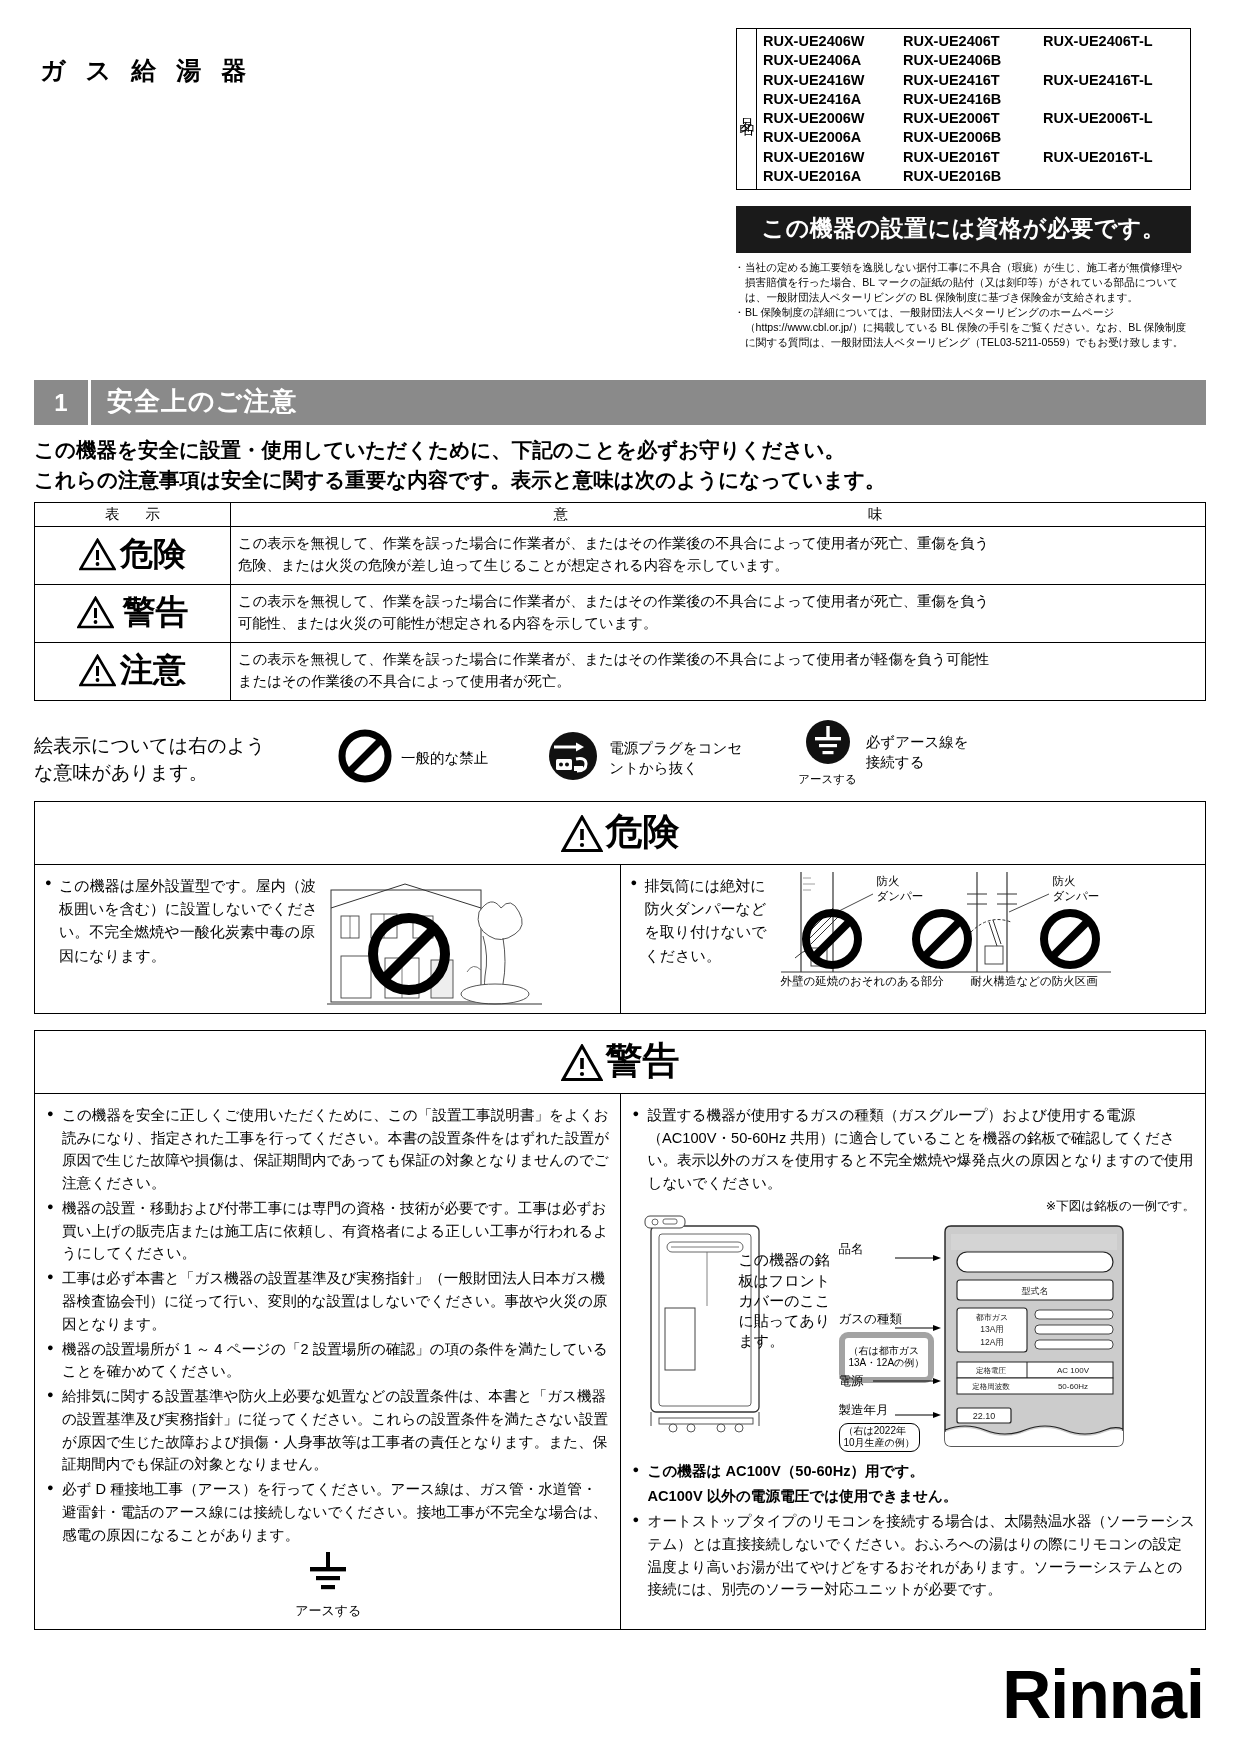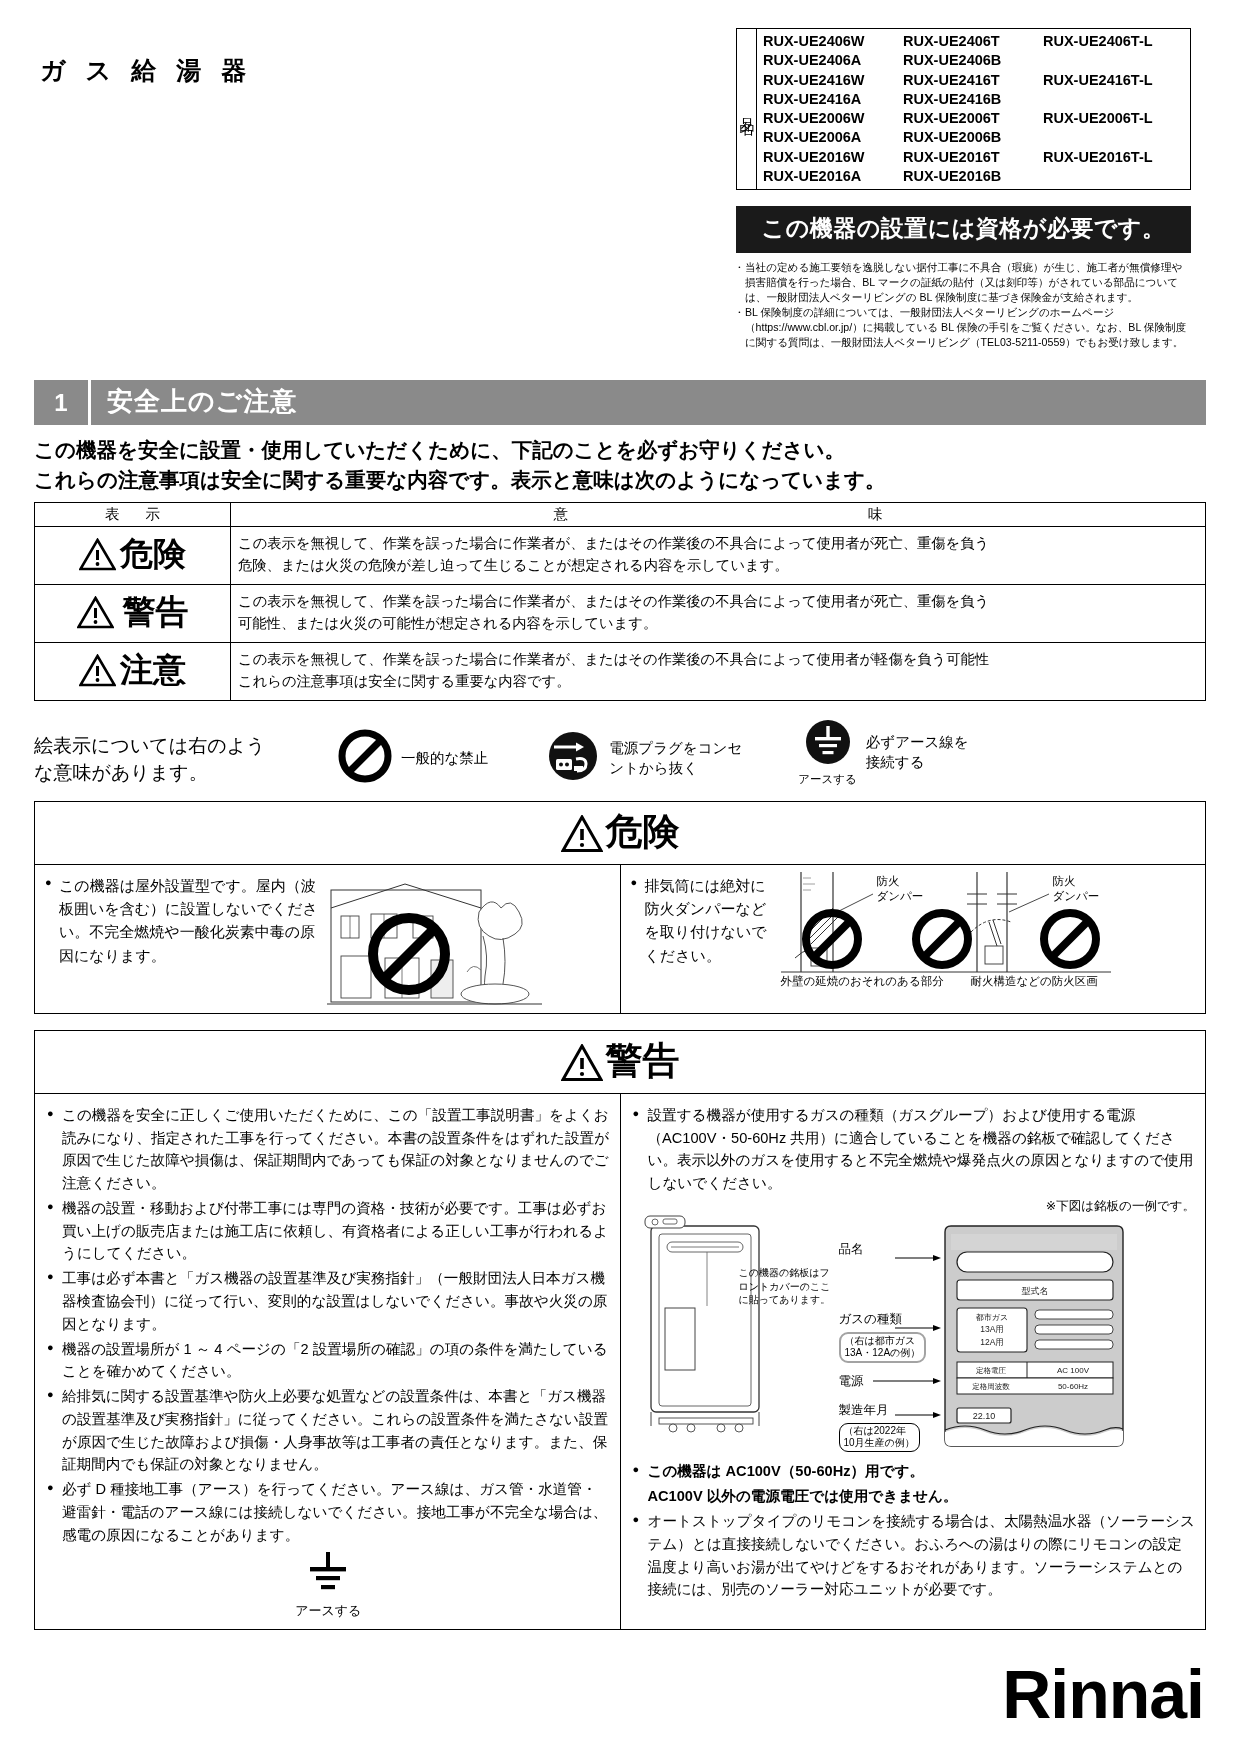--- a/index.html
+++ b/index.html
@@ -266,21 +266,21 @@
               <polygon points="18.5,2 35.5,31 1.5,31" fill="none" stroke="#000" stroke-width="2.6"></polygon>
               <rect x="17" y="12" width="3" height="10" fill="#000"></rect>
               <circle cx="18.5" cy="26" r="1.9" fill="#000"></circle>
             </svg>
           </span>
           <span>注意</span>
         </span>
       </td>
       <td class="mt-text">
         <div>この表示を無視して、作業を誤った場合に作業者が、またはその作業後の不具合によって使用者が軽傷を負う可能性</div>
-        <div>これらの注意事項は安全に関する重要な内容です。</div>
+        <div>またはその作業後の不具合によって使用者が死亡。</div>
       </td>
     </tr>
   </tbody>
     </table>
 
   <div class="picto-row">
     <div class="picto-intro">
       <div>絵表示については右のよう</div>
       <div>な意味があります。</div>
     </div>
@@ -501,28 +501,28 @@
             <rect x="36" y="96" width="30" height="62" fill="#fff" stroke="#444" stroke-width="1"></rect>
             <path d="M22 200 L22 214 M130 200 L130 214" stroke="#444" stroke-width="1"></path>
             <rect x="30" y="206" width="94" height="6" fill="#fff" stroke="#444" stroke-width="0.9"></rect>
             <circle cx="44" cy="216" r="4" fill="#fff" stroke="#444" stroke-width="0.9"></circle>
             <circle cx="62" cy="216" r="4" fill="#fff" stroke="#444" stroke-width="0.9"></circle>
             <circle cx="92" cy="216" r="4" fill="#fff" stroke="#444" stroke-width="0.9"></circle>
             <circle cx="110" cy="216" r="4" fill="#fff" stroke="#444" stroke-width="0.9"></circle>
             <line x1="78" y1="40" x2="78" y2="94" stroke="#666" stroke-width="0.8"></line>
           </svg>
 
-          <div style="position:absolute;left:106px;top:48px;width:92px;font-size:10px;line-height:1.35;">この機器の銘板はフロントカバーのここに貼ってあります。</div>
+          <div style="position:absolute;left:106px;top:32px;width:92px;font-size:15px;line-height:1.35;">この機器の銘板はフロントカバーのここに貼ってあります。</div>
 
           <div class="plate-labels" style="position:absolute;left:206px;top:22px;width:110px;">
             <div class="lb">品名</div>
           </div>
           <div class="plate-labels" style="position:absolute;left:206px;top:92px;width:112px;">
             <div class="lb">ガスの種類</div>
-            <div class="plate-sub" style="white-space:pre-line;border:2px solid #a3a3a3;border-radius:9px;padding:1px 4px;display:inline-block;">（右は都市ガス
+            <div class="plate-sub" style="white-space:pre-line;border:6px solid #a3a3a3;border-radius:9px;padding:7px 4px;display:inline-block;">（右は都市ガス
 13A・12Aの例）</div>
           </div>
           <div class="plate-labels" style="position:absolute;left:206px;top:154px;">
             <div class="lb">電源</div>
           </div>
           <div class="plate-labels" style="position:absolute;left:206px;top:183px;width:112px;">
             <div class="lb">製造年月</div>
             <div class="plate-sub" style="white-space:pre-line;border:1px solid #000;border-radius:9px;padding:1px 4px;display:inline-block;">（右は2022年
 10月生産の例）</div>
           </div>

